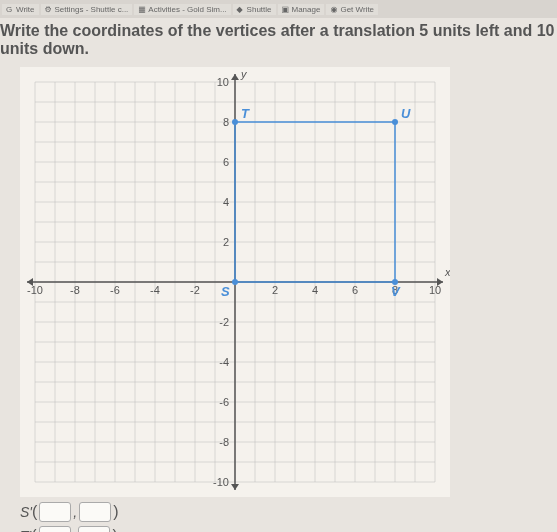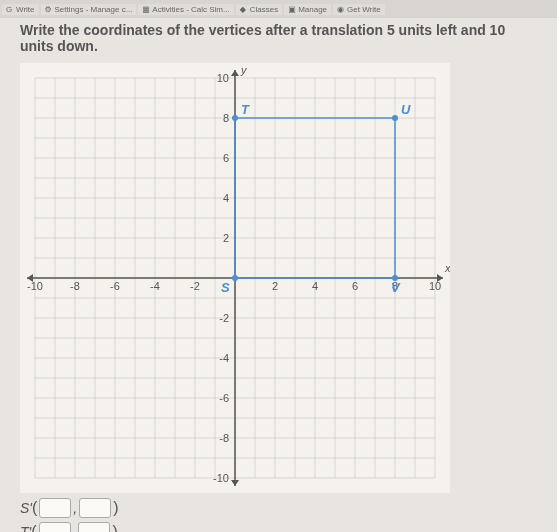--- a/index.html
+++ b/index.html
@@ -23,22 +23,22 @@
       display: flex;
       align-items: center;
       gap: 2px;
       padding: 1px 4px;
       background: #e0ddd8;
       color: #666;
       white-space: nowrap;
     }
     .tab-icon { width: 8px; height: 8px; display: inline-block; }
     .question {
-      padding: 4px 20px;
-      font-size: 14px;
+      padding: 4px 0;
+      font-size: 16px;
       font-weight: bold;
       color: #555;
     }
     .chart-container {
       width: 430px;
       height: 430px;
       margin: 5px auto 0 20px;
       position: relative;
       background: #f5f2ed;
     }
@@ -74,29 +74,29 @@
 </head>
 <body>
 
 <div class="browser-tabs">
   <div class="tab">
       <span class="tab-icon">G</span>
       <span>Write</span>
     </div>
   <div class="tab">
       <span class="tab-icon">⚙</span>
-      <span>Settings - Manage c...</span>
+      <span>Settings - Shuttle c...</span>
     </div>
   <div class="tab">
       <span class="tab-icon">▦</span>
-      <span>Activities - Calc Sim...</span>
+      <span>Activities - Gold Sim...</span>
     </div>
   <div class="tab">
       <span class="tab-icon">◆</span>
-      <span>Classes</span>
+      <span>Shuttle</span>
     </div>
   <div class="tab">
       <span class="tab-icon">▣</span>
       <span>Manage</span>
     </div>
   <div class="tab">
       <span class="tab-icon">◉</span>
       <span>Get Write</span>
     </div>
 </div>

